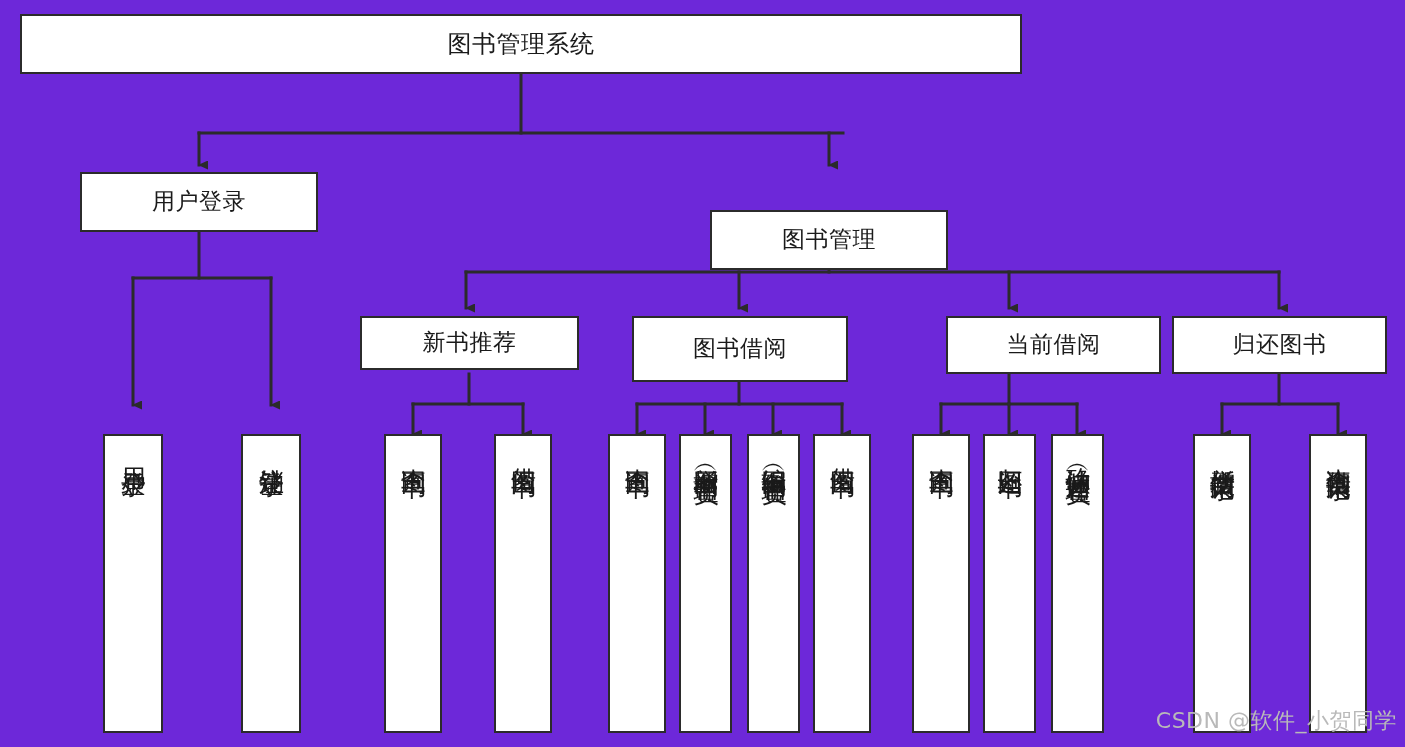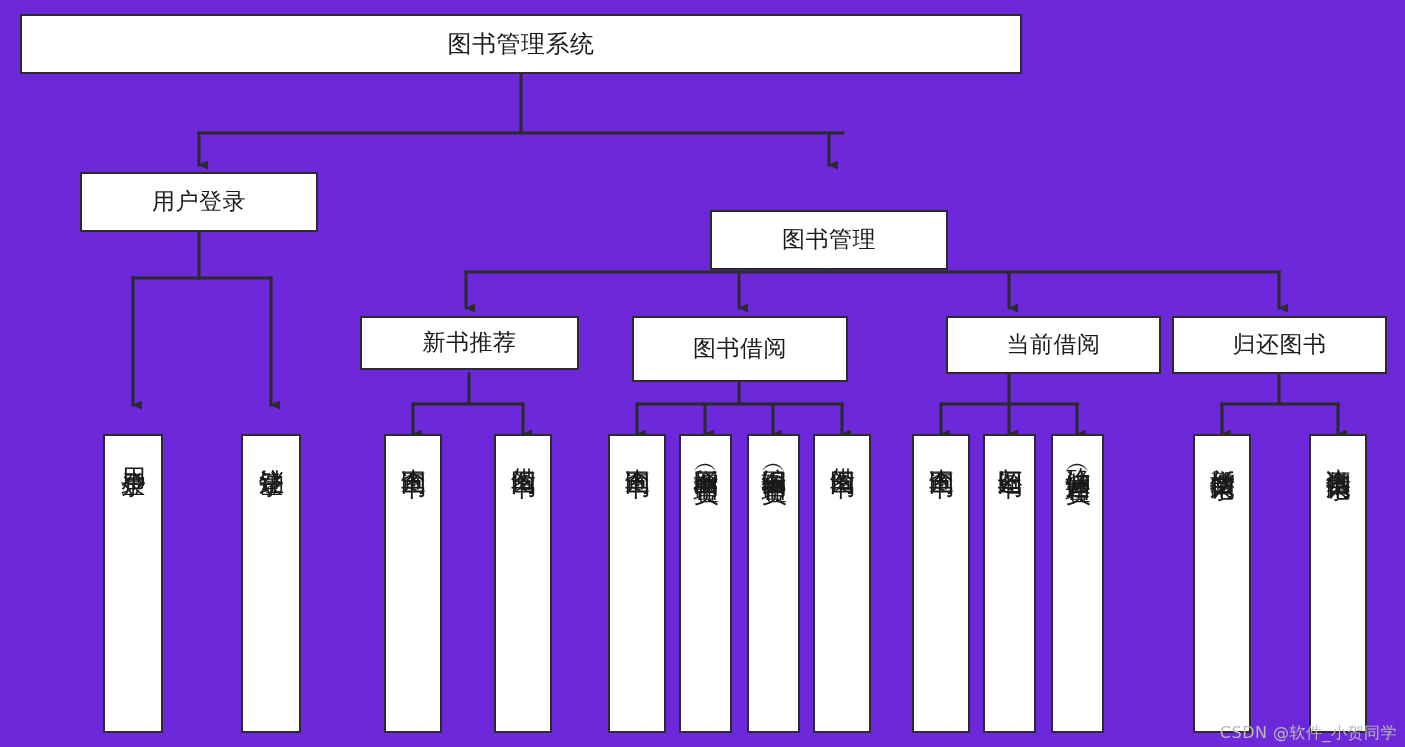--- a/index.html
+++ b/index.html
@@ -61,22 +61,22 @@
     text-orientation: upright;
     font-size: 25px;
     line-height: 1.04;
     letter-spacing: 2px;
     white-space: nowrap;
     margin-top: 4px;
   }
   #watermark {
     position: absolute;
     right: 8px;
-    bottom: 3px;
-    font-size: 16px;
+    bottom: 11px;
+    font-size: 22px;
     color: #b9b9b9;
     white-space: nowrap;
     letter-spacing: 0.5px;
     margin-left: 33px;
   }
 </style>
 </head>
 <body>
 
 <div id="diagram-root">

